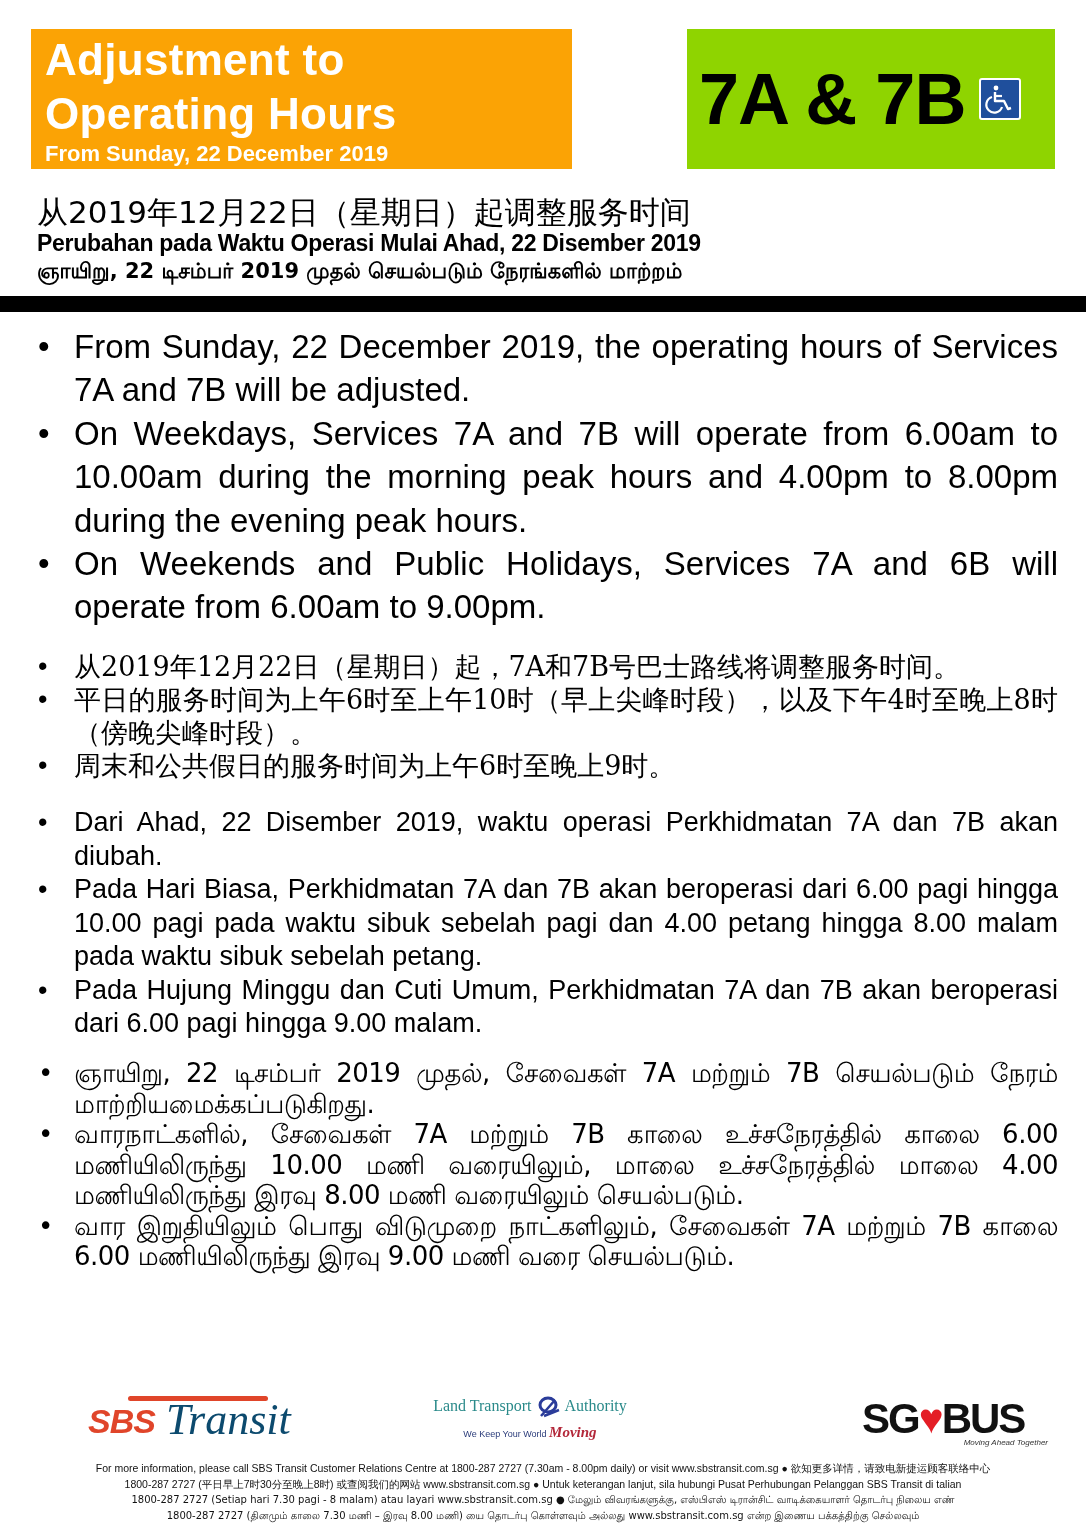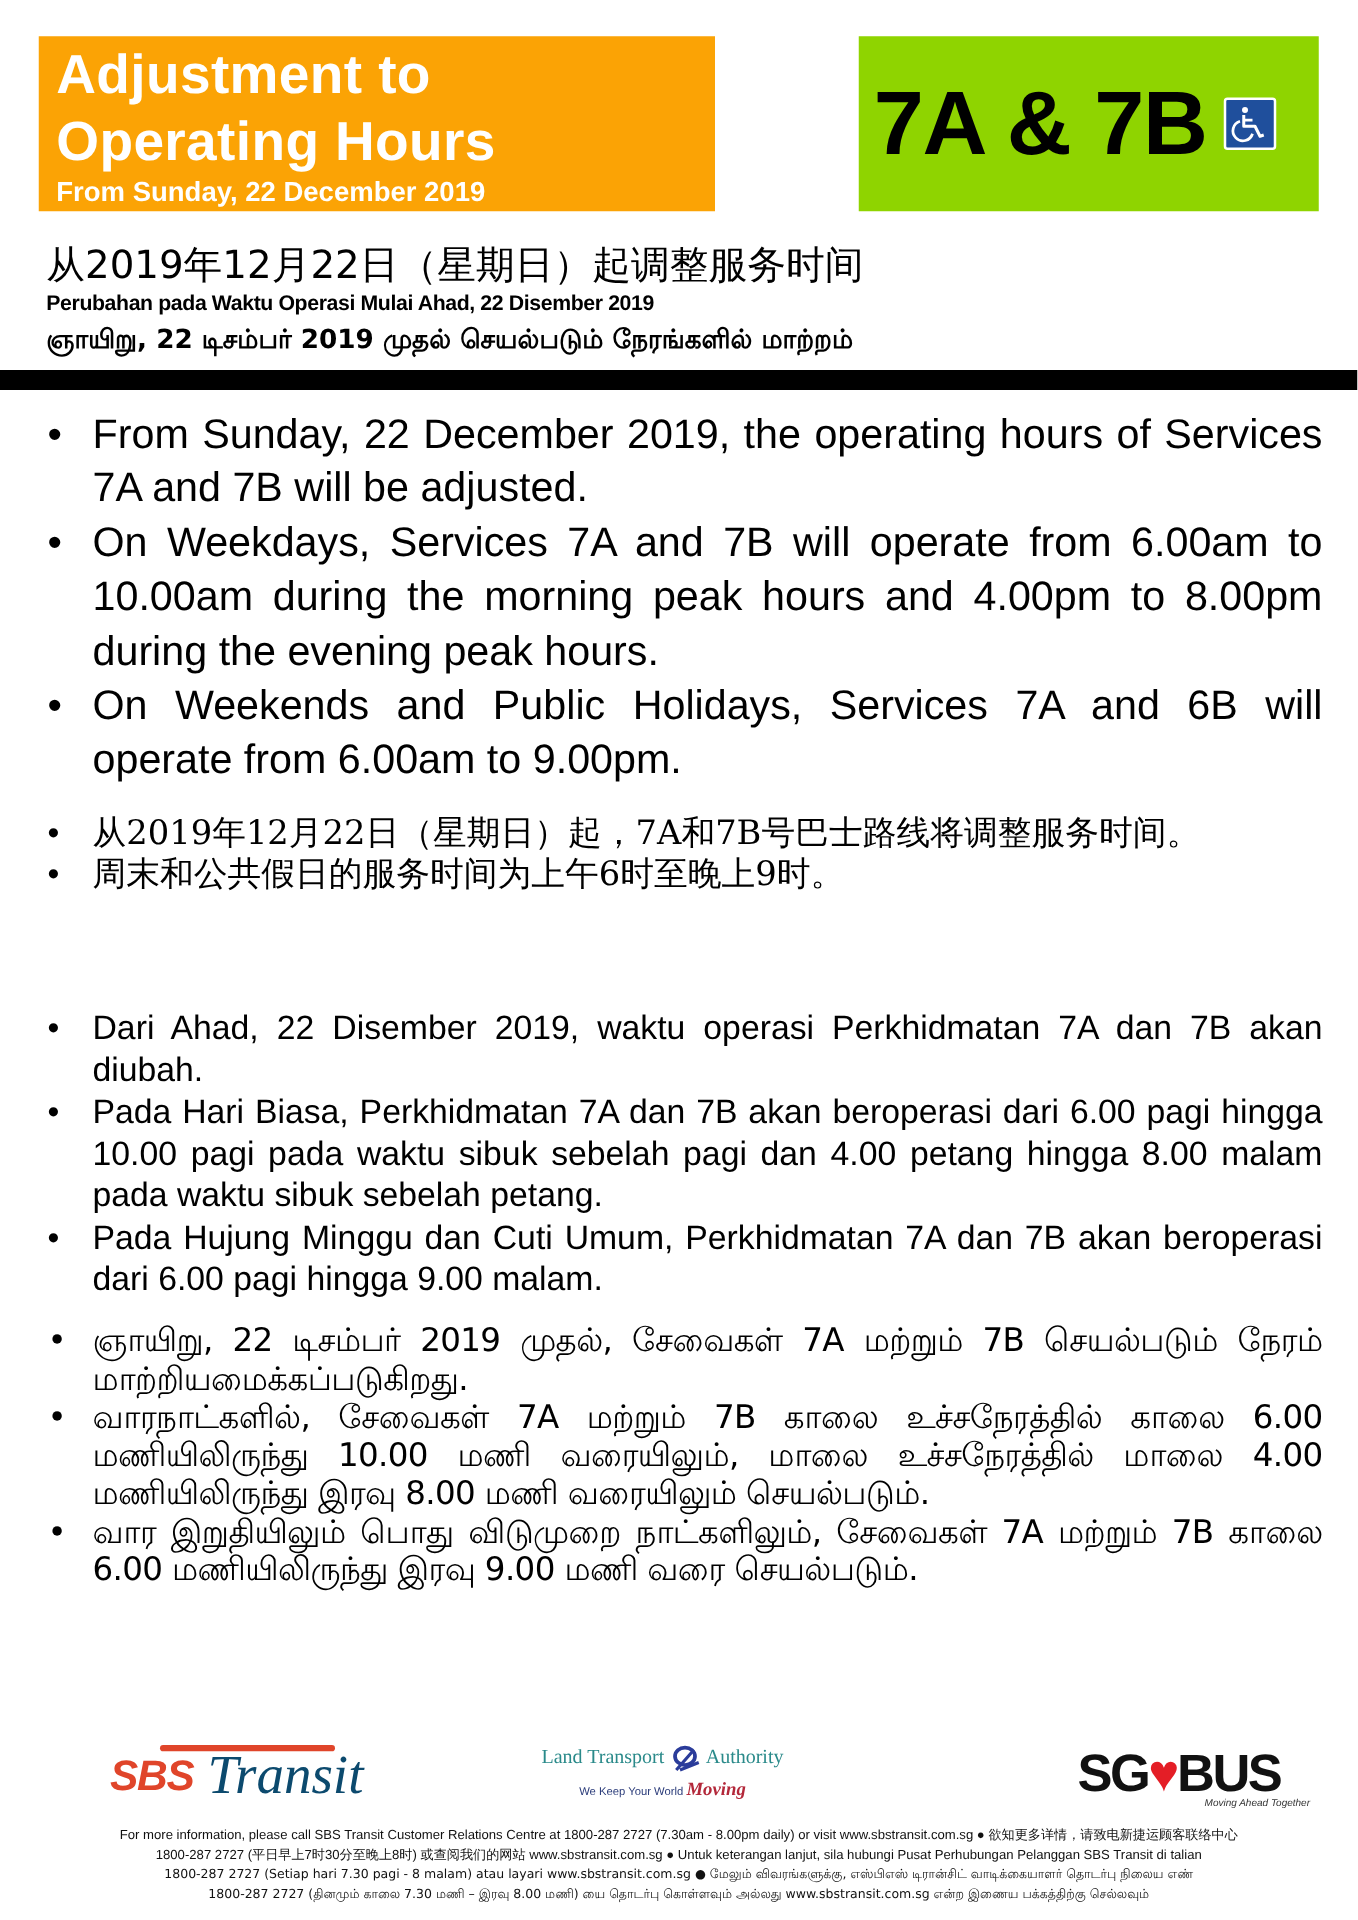--- a/index.html
+++ b/index.html
@@ -18,21 +18,21 @@
     background: #8fd400; display: flex; align-items: center; padding-left: 12px;
   }
   .route-label { font-size: 72px; font-weight: bold; letter-spacing: -1px; color: #000; line-height: 1; }
   .wheelchair {
     width: 42px; height: 42px; background: #1f4f9c; border: 2px solid #fff;
     border-radius: 3px; margin-left: 14px; display: flex; align-items: center; justify-content: center;
   }
 
   .subtitles { position: absolute; left: 37px; top: 195px; width: 1040px; }
   .sub-zh { font-size: 31px; line-height: 34px; font-family: "DejaVu Sans", sans-serif; }
-  .sub-ms { font-size: 17px; font-weight: bold; line-height: 28px; letter-spacing: -0.3px; }
+  .sub-ms { font-size: 23px; font-weight: bold; line-height: 28px; letter-spacing: -0.3px; }
   .sub-ta { font-size: 21px; font-weight: bold; line-height: 28px; font-family: "DejaVu Sans", sans-serif; }
 
   .rule { position: absolute; left: 0; top: 296px; width: 1086px; height: 16px; background: #000; }
 
   ul.bullets { position: absolute; left: 38px; width: 1020px; list-style: none; }
   ul.bullets li { position: relative; padding-left: 36px; text-align: justify; }
   ul.bullets li::before { content: "•"; position: absolute; left: 0; top: 0; }
 
   .en { top: 325px; font-size: 33px; line-height: 43.4px; }
   .zh { top: 650px; font-size: 27px; line-height: 33px; font-family: "DejaVu Serif", serif; }
@@ -88,20 +88,21 @@
 <div class="rule"></div>
 
 <ul class="bullets en">
   <li>From Sunday, 22 December 2019, the operating hours of Services 7A and 7B will be adjusted.</li>
   <li>On Weekdays, Services 7A and 7B will operate from 6.00am to 10.00am during the morning peak hours and 4.00pm to 8.00pm during the evening peak hours.</li>
   <li>On Weekends and Public Holidays, Services 7A and 6B will operate from 6.00am to 9.00pm.</li>
 </ul>
 
 <ul class="bullets zh">
   <li>从2019年12月22日（星期日）起，7A和7B号巴士路线将调整服务时间。</li>
+  <li>平日的服务时间为上午6时至上午10时（早上尖峰时段），以及下午4时至晚上8时（傍晚尖峰时段）。</li>
   <li>周末和公共假日的服务时间为上午6时至晚上9时。</li>
 </ul>
 
 <ul class="bullets ms">
   <li>Dari Ahad, 22 Disember 2019, waktu operasi Perkhidmatan 7A dan 7B akan diubah.</li>
   <li>Pada Hari Biasa, Perkhidmatan 7A dan 7B akan beroperasi dari 6.00 pagi hingga 10.00 pagi pada waktu sibuk sebelah pagi dan 4.00 petang hingga 8.00 malam pada waktu sibuk sebelah petang.</li>
   <li>Pada Hujung Minggu dan Cuti Umum, Perkhidmatan 7A dan 7B akan beroperasi dari 6.00 pagi hingga 9.00 malam.</li>
 </ul>
 
 <ul class="bullets ta">

